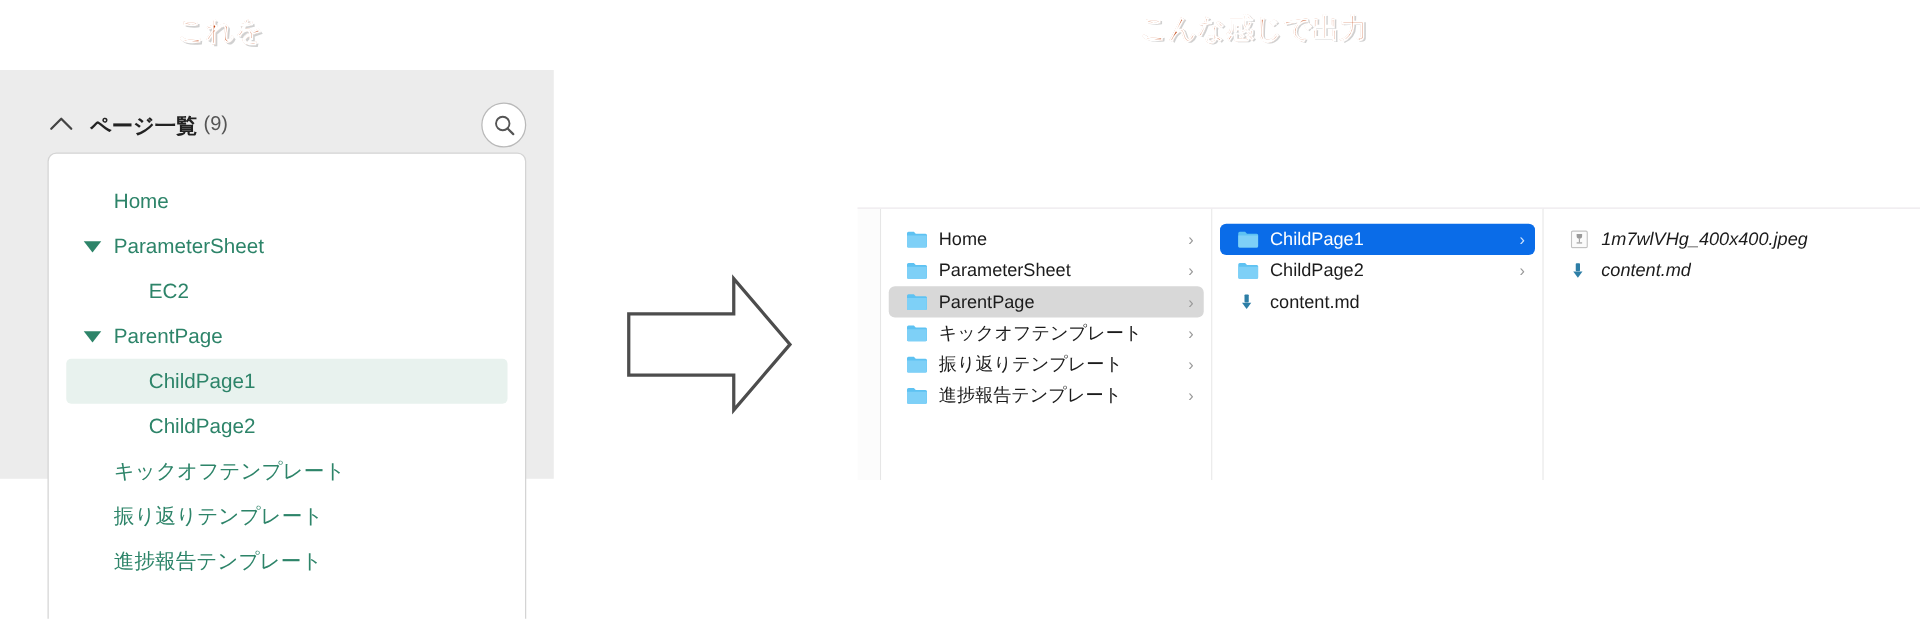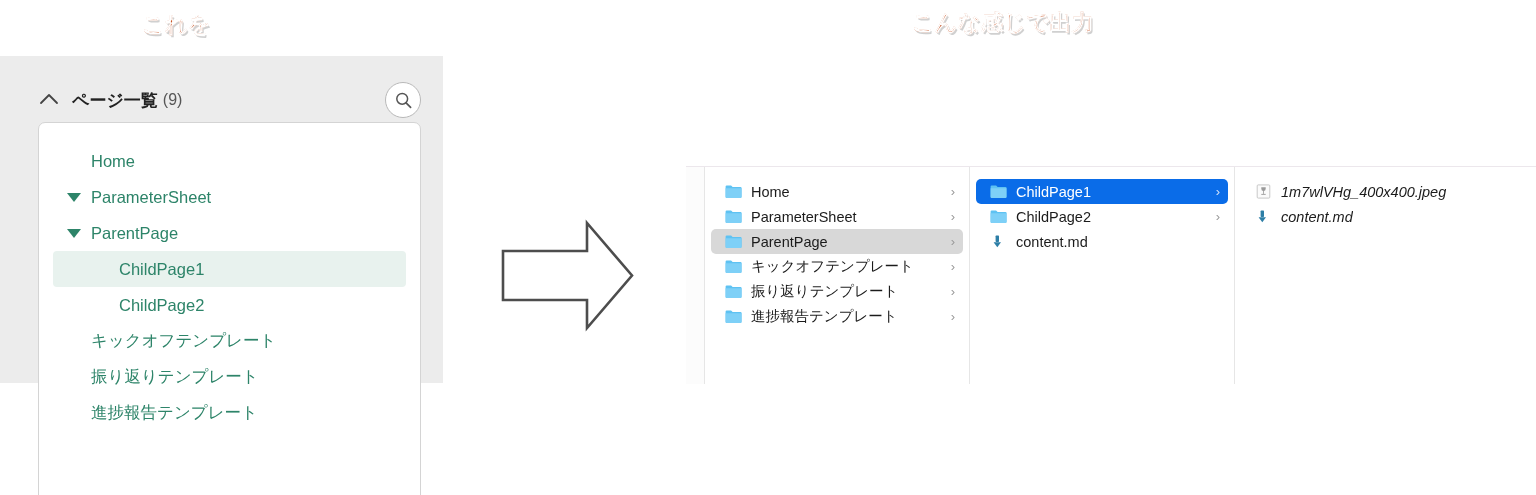--- a/index.html
+++ b/index.html
@@ -204,20 +204,23 @@
   </div>
 
   <div id="tree-card">
       <div class="tree-row depth-0">
         <span class="tlabel">Home</span>
       </div>
       <div class="tree-row depth-0">
         <span class="twisty"></span>
         <span class="tlabel">ParameterSheet</span>
       </div>
+      <div class="tree-row depth-1">
+        <span class="tlabel">EC2</span>
+      </div>
       <div class="tree-row depth-0">
         <span class="twisty"></span>
         <span class="tlabel">ParentPage</span>
       </div>
       <div class="tree-row depth-1 selected">
         <span class="tlabel">ChildPage1</span>
       </div>
       <div class="tree-row depth-1">
         <span class="tlabel">ChildPage2</span>
       </div>

